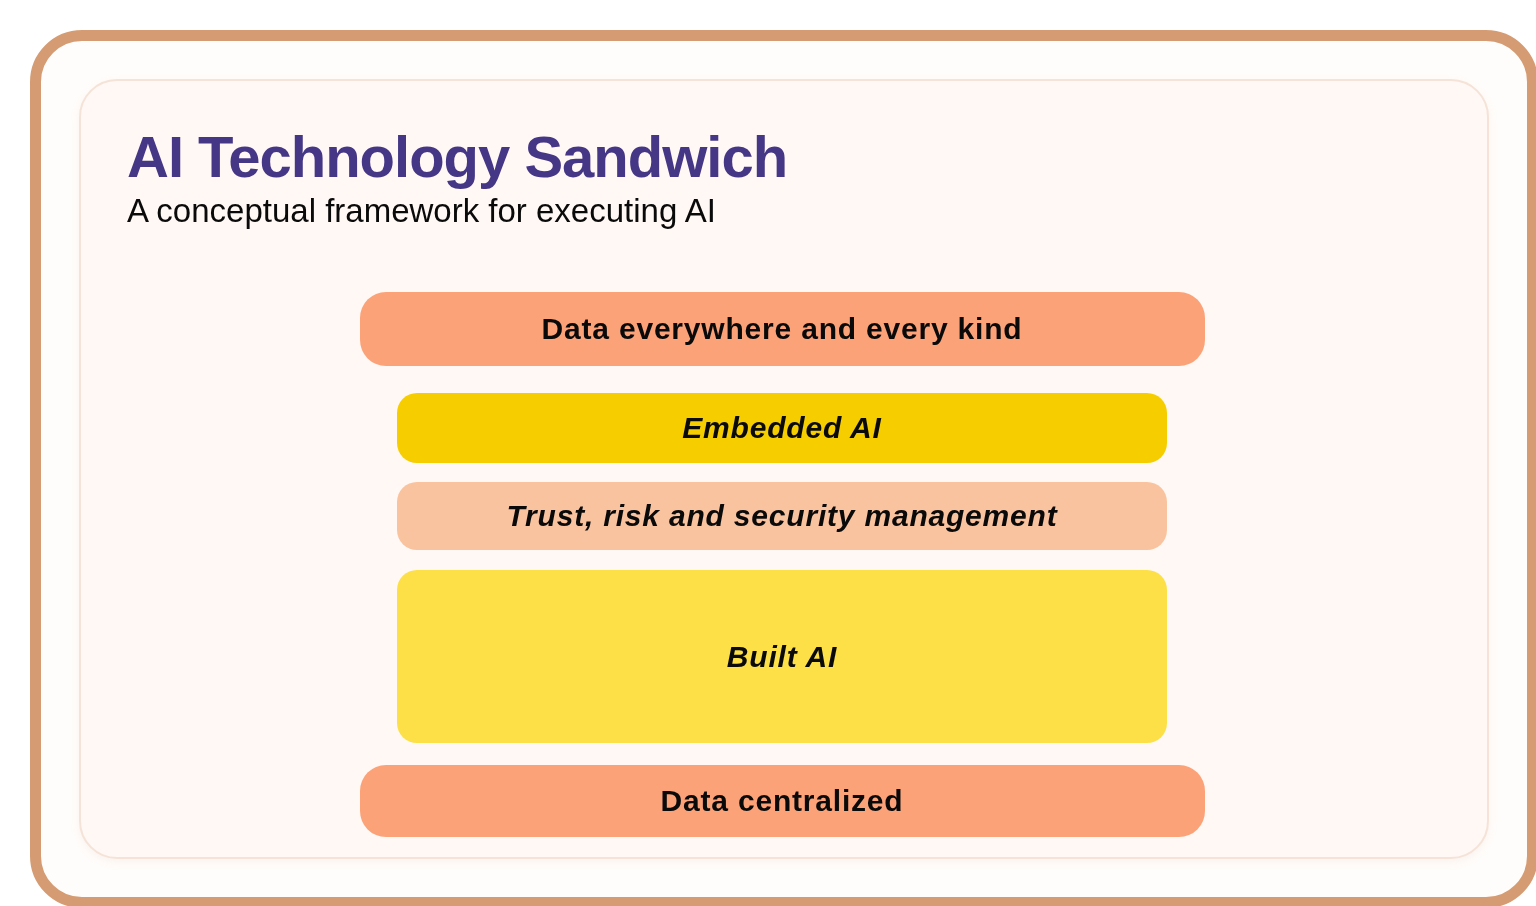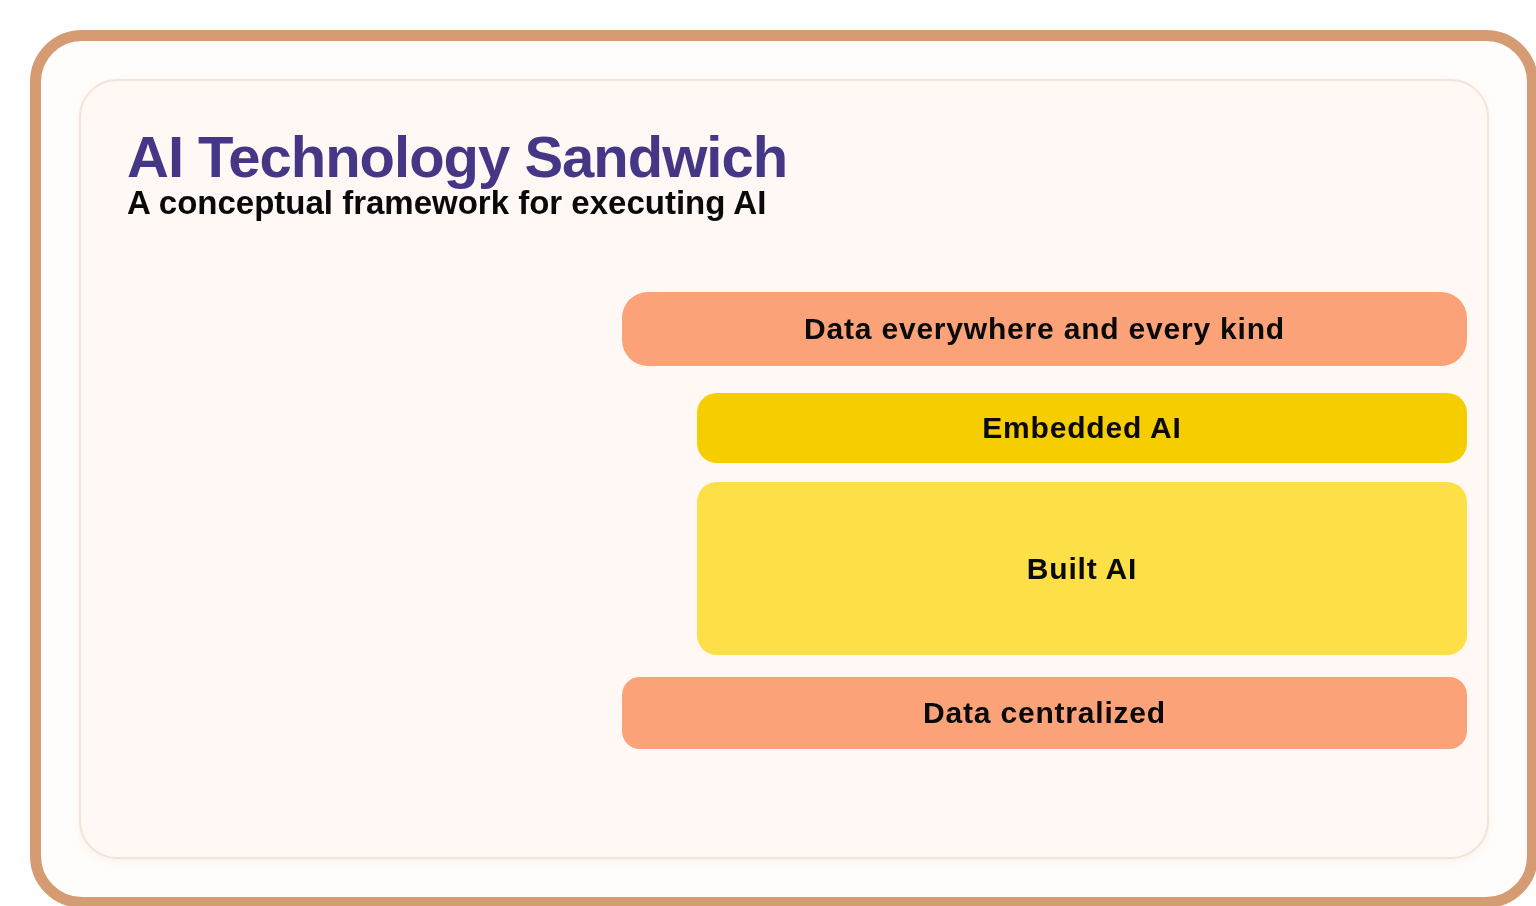--- a/index.html
+++ b/index.html
@@ -37,61 +37,64 @@
     position:absolute;
     left:38px;top:36px;
     font-size:58px;
     font-weight:bold;
     letter-spacing:-1px;
     color:var(--title-color);
     line-height:1.1;
   }
   .page-subtitle{
     position:absolute;
-    left:38px;top:96px;
+    left:38px;top:104px;
     font-size:33px;
-    font-weight:bold;
+    font-weight:normal;
     color:#0a0a0a;
     line-height:1.1;
   }
   .stack{
     position:absolute;
     left:0;right:4px;top:195px;
     display:flex;
     flex-direction:column;
-    align-items:flex-end;
+    align-items:center;
   }
   .layer{
     display:flex;
     align-items:center;
     justify-content:center;
     color:var(--label-color);
     font-size:30px;
     font-weight:bold;
     letter-spacing:0.8px;
     text-align:center;
   }
   .layer.wide{width:845px;border-radius:26px;}
-  .layer.narrow{width:770px;border-radius:20px;}
+  .layer.narrow{width:770px;border-radius:20px;font-style:italic;}
 </style>
 </head>
 <body>
 
 <div class="frame">
   <div class="card">
     <h1 class="page-title">AI Technology Sandwich</h1>
     <div class="page-subtitle">A conceptual framework for executing AI</div>
     <div class="stack">
         <div class="layer wide" style="background: rgb(252, 162, 120); height: 74px; margin-bottom: 19px;">
           <span>Data everywhere and every kind</span>
         </div>
         <div class="layer narrow" style="background: rgb(246, 206, 0); height: 70px; margin-bottom: 11px;">
           <span>Embedded AI</span>
         </div>
+        <div class="layer narrow" style="background: rgb(250, 195, 159); height: 68px; margin-bottom: 12px;">
+          <span>Trust, risk and security management</span>
+        </div>
         <div class="layer narrow" style="background: #fde047; height: 173px; margin-bottom: 14px;">
           <span>Built AI</span>
         </div>
-        <div class="layer wide" style="background: rgb(252, 162, 120); height: 72px; margin-bottom: 0px; border-radius: 18px;">
+        <div class="layer wide" style="background: rgb(252, 162, 120); height: 72px; margin-bottom: 0px;">
           <span>Data centralized</span>
         </div>
       </div>
   </div>
 </div>
 
 </body></html>

